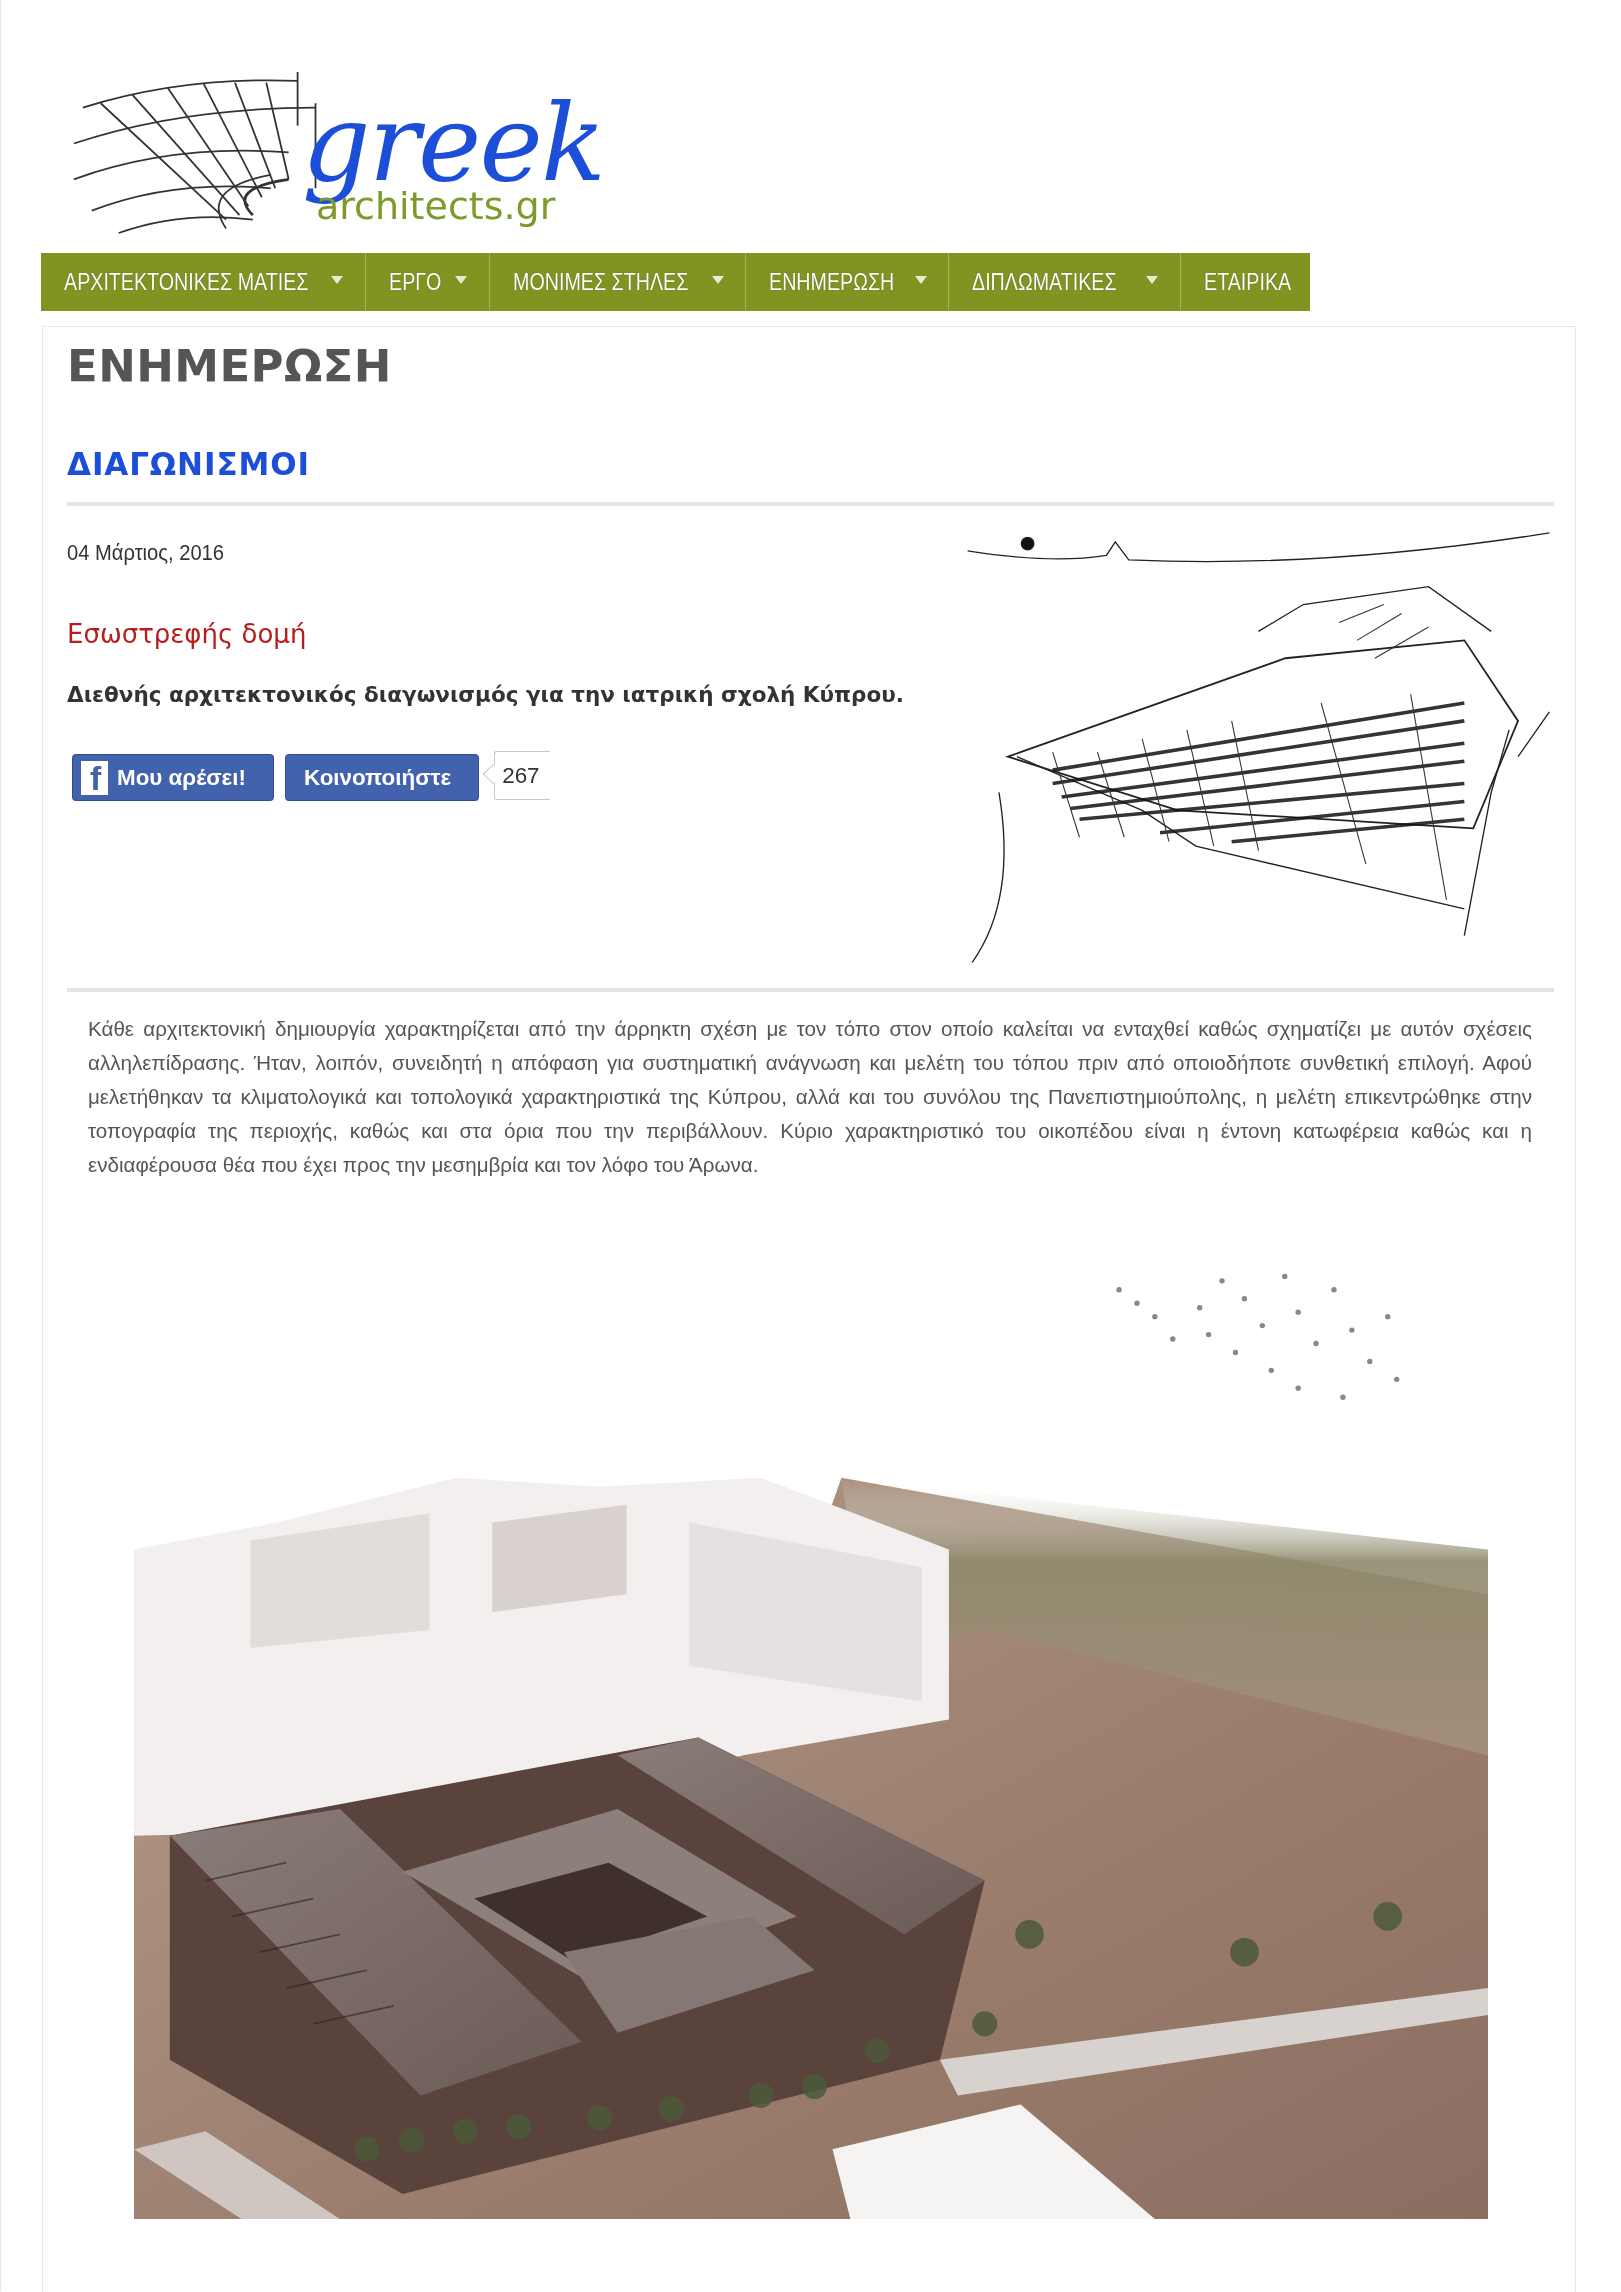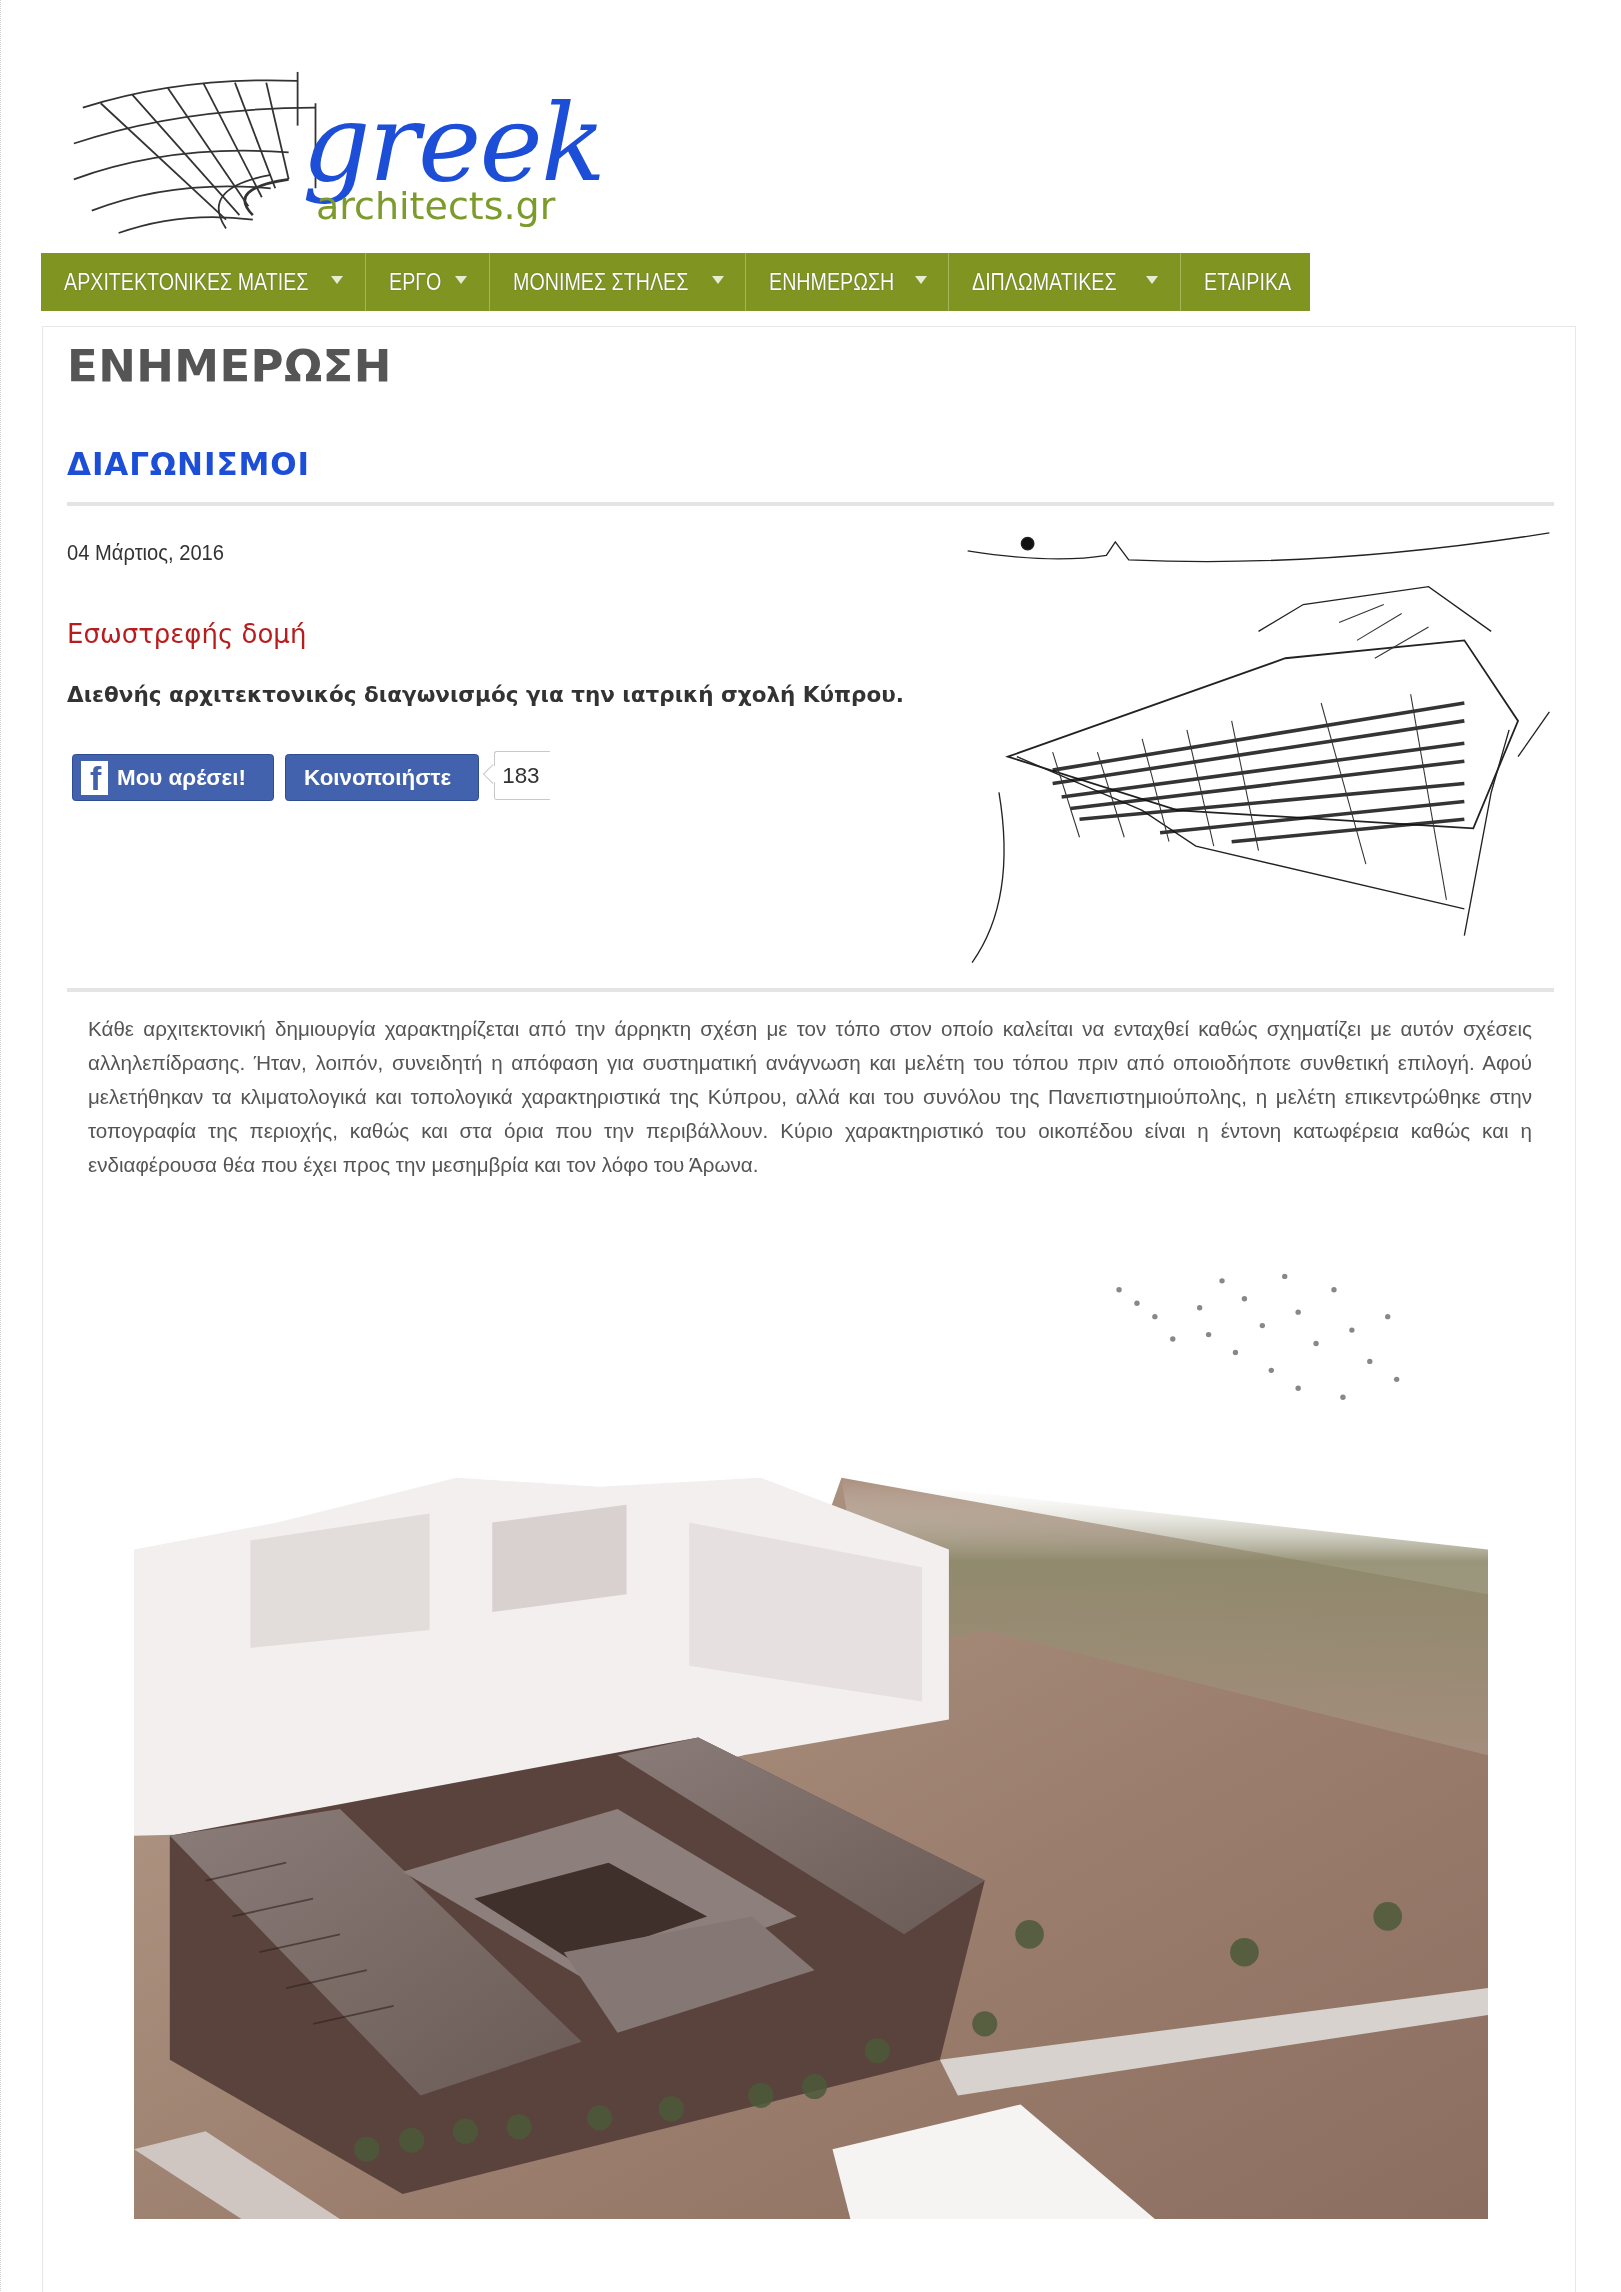--- a/index.html
+++ b/index.html
@@ -145,21 +145,21 @@
 
 <div class="fb-like">
   <div class="fb-logo">
       <span>f</span>
     </div>
   <span class="txt">Μου αρέσει!</span>
 </div>
 <div class="fb-share">
   <span class="txt">Κοινοποιήστε</span>
 </div>
-<div class="fb-count">183</div>
+<div class="fb-count">267</div>
 
 <div class="sketch">
   <svg viewBox="0 0 660 495">
     <g fill="none" stroke="#222" stroke-width="1.5">
       <circle cx="72" cy="22" r="7" fill="#111"></circle>
       <path d="M 5 30 Q 100 45 160 35 L 170 20 L 185 40 Q 400 50 655 10"></path>
       <path d="M 50 260 L 360 150 L 560 130 L 620 220 L 570 340 L 240 320 Z" stroke-width="2"></path>
       <path d="M 330 120 L 380 90 L 520 70 L 590 120"></path>
       <path d="M 60 260 L 200 320 L 260 360 L 560 430"></path>
       <path d="M 10 490 Q 60 420 40 300"></path>

